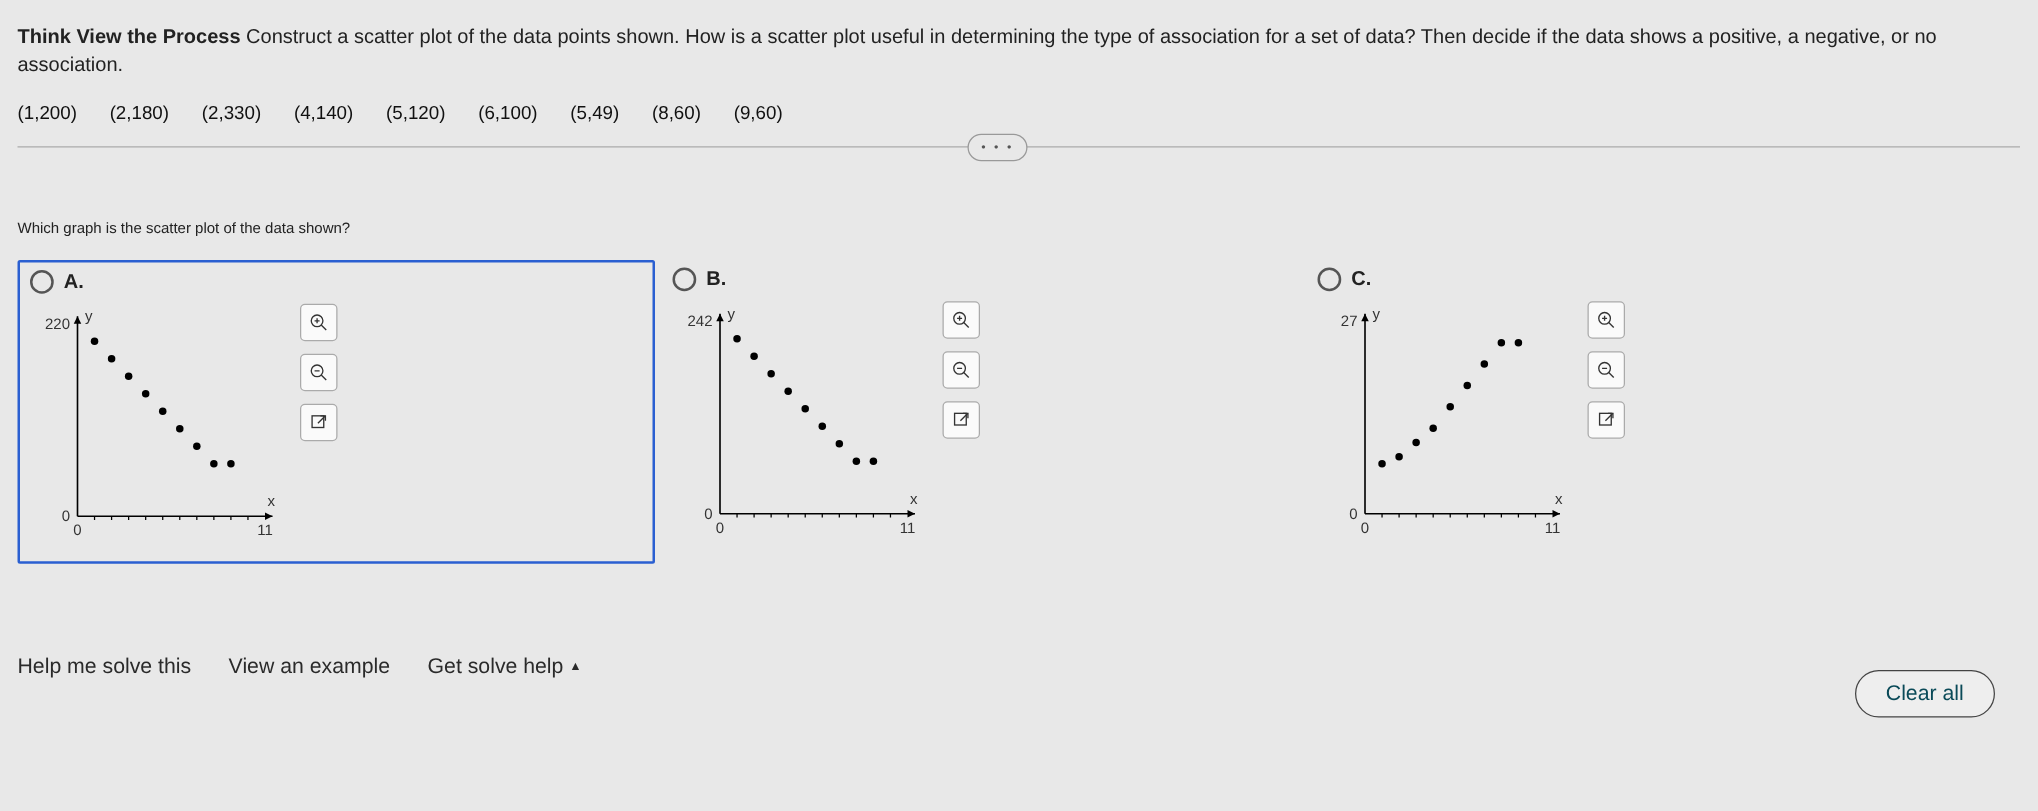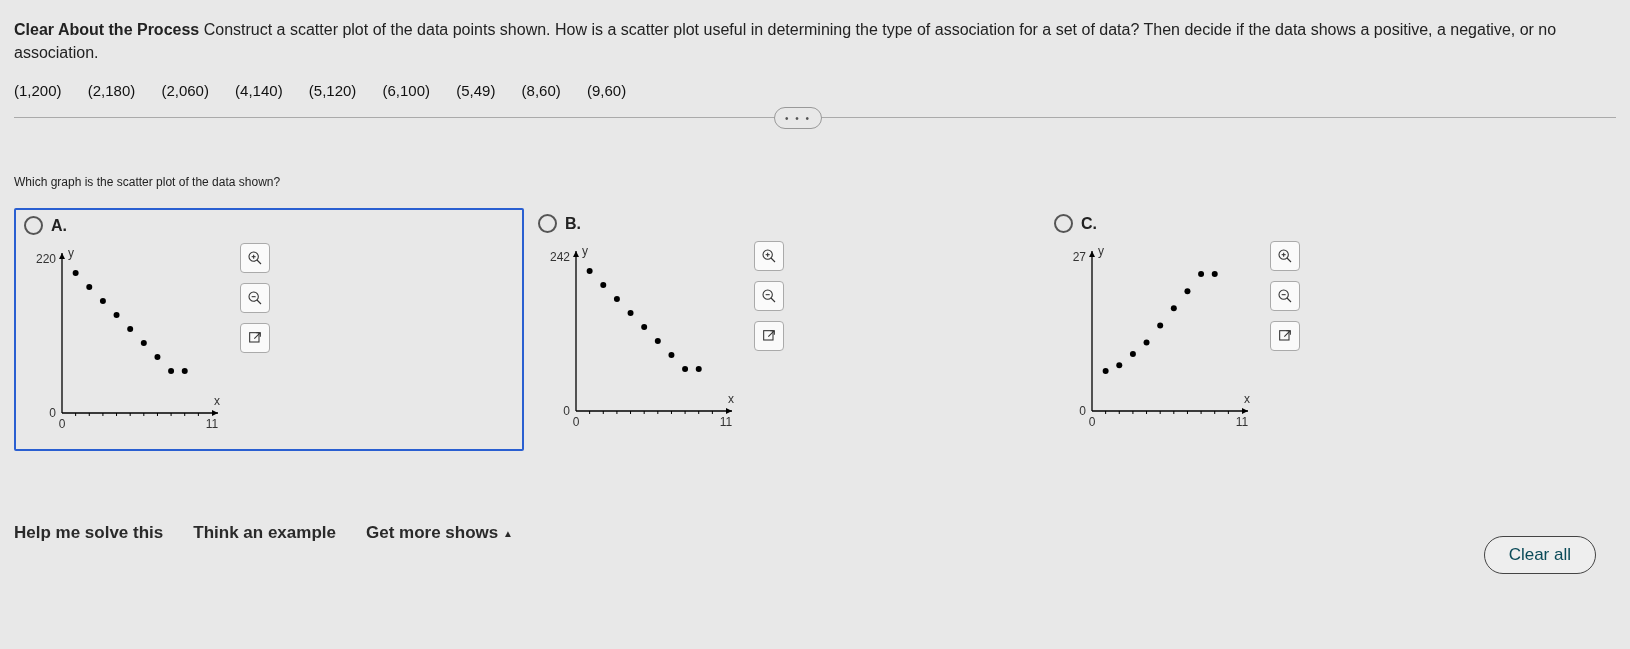--- a/index.html
+++ b/index.html
@@ -54,45 +54,45 @@
     width: 30px; height: 30px; border: 1px solid #aaa; border-radius: 4px;
     background: #fafafa; display: flex; align-items: center; justify-content: center;
     color: #333;
   }
   .icon-btn svg { width: 16px; height: 16px; stroke: #333; stroke-width: 1.6; fill: none; }
   .footer {
     margin-top: 40px; display: flex; align-items: center; justify-content: space-between;
     padding-right: 20px;
   }
   .left-actions { display: flex; gap: 30px; color: #2a2a2a; font-size: 17px; }
-  .left-actions span { cursor: pointer; font-weight: bold; }
+  .left-actions span { cursor: pointer; }
   .dropdown-caret { font-size: 10px; vertical-align: middle; }
   .right-actions { display: flex; gap: 18px; align-items: center; }
   .btn-outline {
     border: 1.6px solid #444; border-radius: 22px; padding: 8px 24px;
     color: #0a4a58; background: #eee; font-size: 17px; margin-top: 45px;
   }
   .btn-final {
     border: none; border-radius: 22px; padding: 9px 24px;
     background: #f4c9cf; color: #b88a92; font-size: 17px;
   }
   .axis-label { font-size: 12px; fill:#333; font-family: Arial; }
   .tick { font-size: 12px; fill:#333; font-family: Arial; }
 </style>
 </head>
 <body>
 
 <div class="prompt">
-  <b>Clear About the Process</b><span>  Construct a scatter plot of the data points shown. How is a scatter plot useful in determining the type of association for a set of data? Then decide if the data shows a positive, a negative, or no association.</span>
+  <b>Think View the Process</b><span>  Construct a scatter plot of the data points shown. How is a scatter plot useful in determining the type of association for a set of data? Then decide if the data shows a positive, a negative, or no association.</span>
 </div>
 
 <div class="datapts">
   <span>(1,200)</span>
   <span>(2,180)</span>
-  <span>(2,060)</span>
+  <span>(2,330)</span>
   <span>(4,140)</span>
   <span>(5,120)</span>
   <span>(6,100)</span>
   <span>(5,49)</span>
   <span>(8,60)</span>
   <span>(9,60)</span>
 </div>
 
 <div class="divider-wrap">
   <div class="divider-pill">• • •</div>
@@ -292,19 +292,19 @@
           </div>
       </div>
     </div>
   </div>
 
 </div>
 
 <div class="footer">
   <div class="left-actions">
     <span>Help me solve this</span>
-    <span>Think an example</span>
-    <span><span>Get more shows</span> <span class="dropdown-caret">▲</span></span>
+    <span>View an example</span>
+    <span><span>Get solve help</span> <span class="dropdown-caret">▲</span></span>
   </div>
   <div class="right-actions">
     <button class="btn-outline">Clear all</button>
   </div>
 </div>
 
 </body></html>

